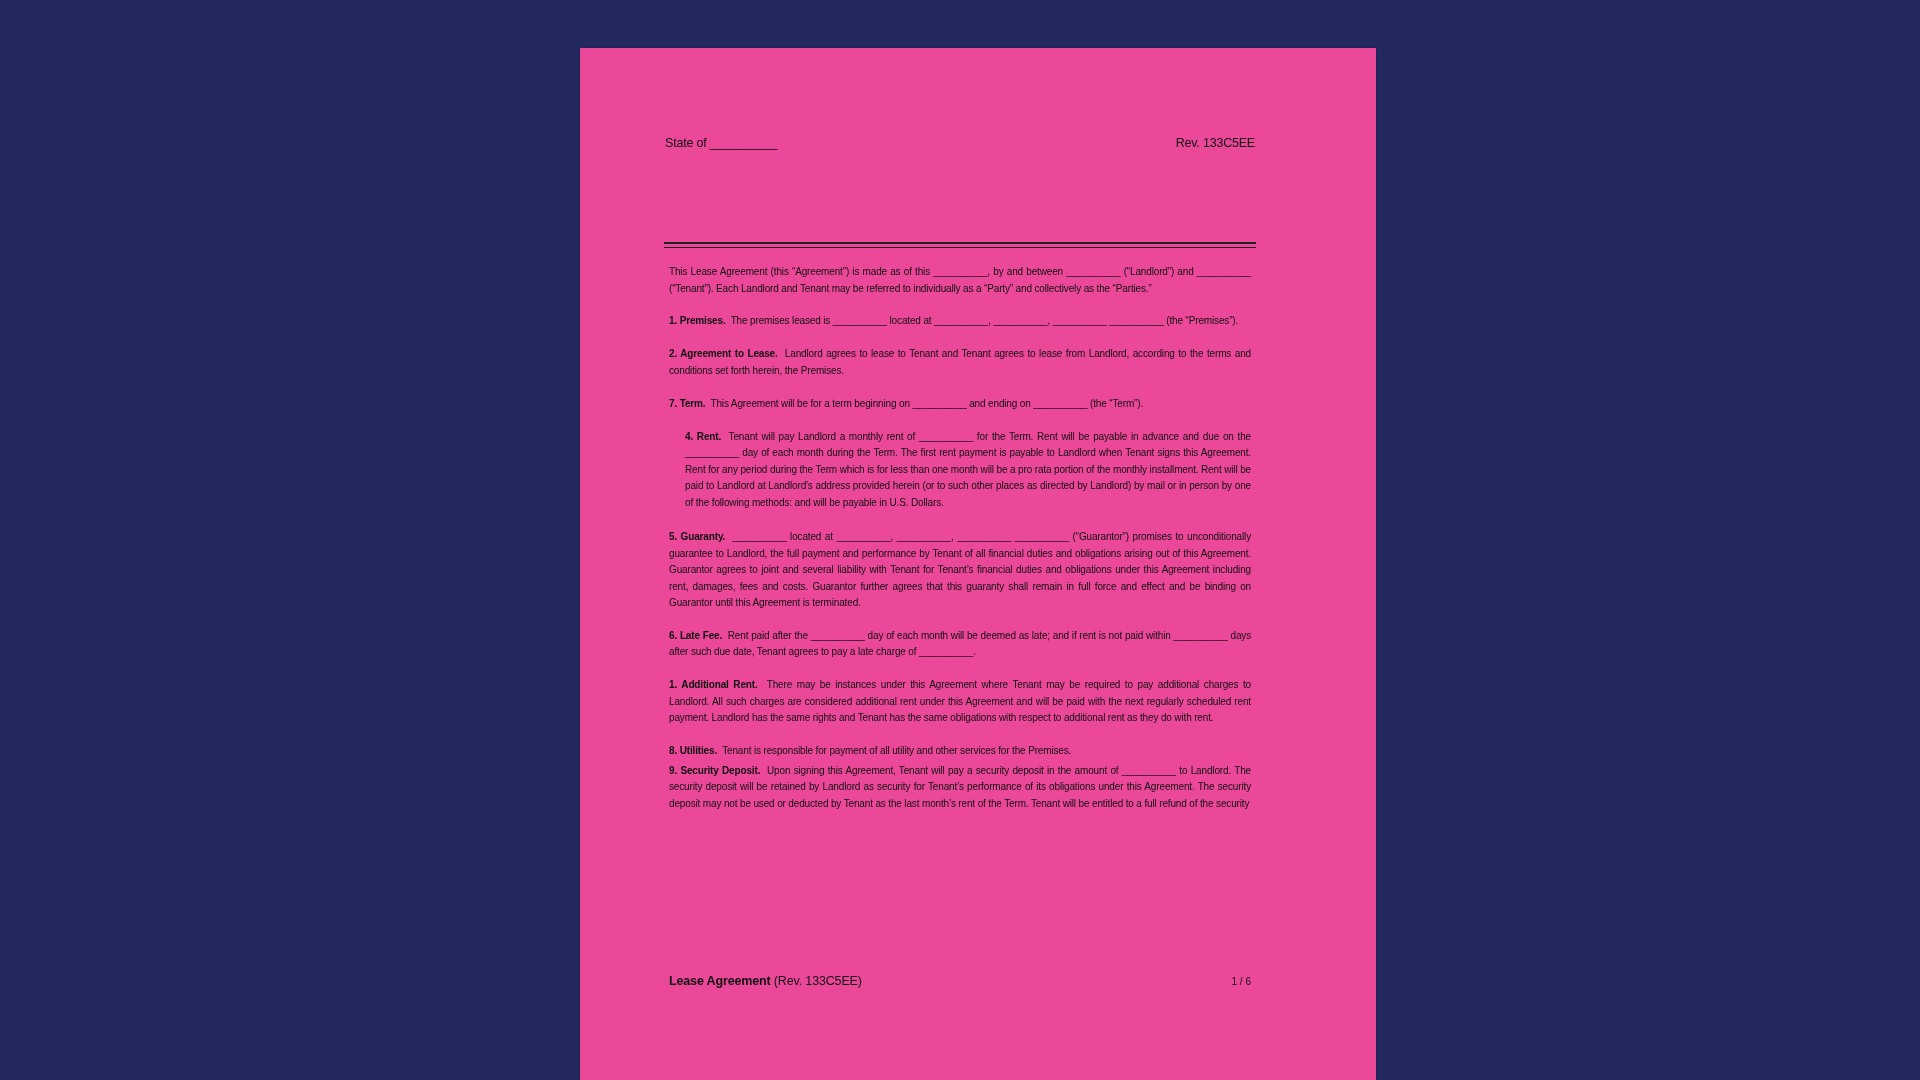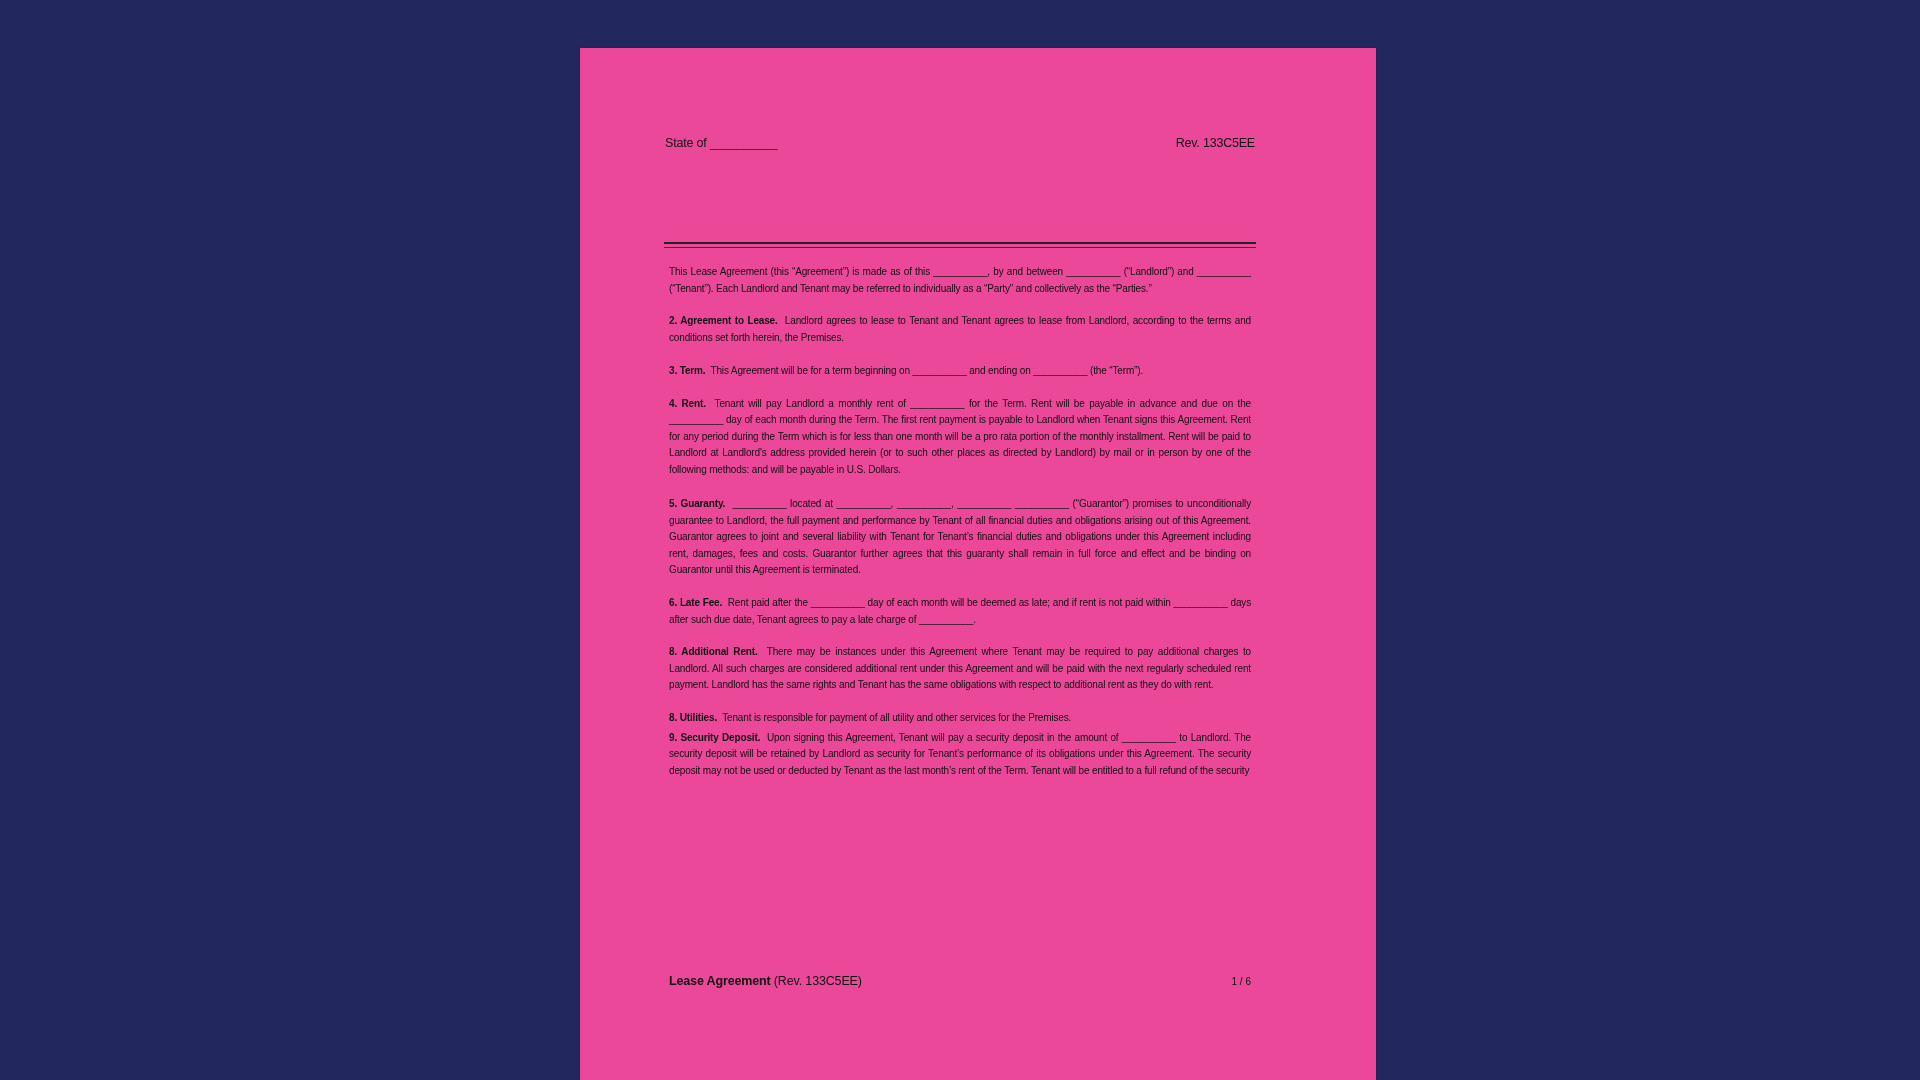--- a/index.html
+++ b/index.html
@@ -60,21 +60,21 @@
       top: 216px;
       width: 582px;
       font-size: 10px;
       line-height: 16.5px;
       text-align: justify;
       letter-spacing: -0.15px;
     }
     .para {
       margin: 0 0 16.4px 0;
     }
-    .para.p-rent { margin-bottom: 18px; }
+    .para.p-rent { margin-bottom: 18px; margin-left: 16px; }
     .para.p-util { margin-bottom: 3px; }
     .heading {
       font-weight: bold;
     }
     .footer {
       position: absolute;
       left: 89px;
       top: 926px;
       width: 582px;
       display: flex;
@@ -99,48 +99,52 @@
     <span>State of __________</span>
     <span>Rev. 133C5EE</span>
   </div>
 
 
   <div class="rule"></div>
 
   <div class="body">
     <p class="para">This Lease Agreement (this “Agreement”) is made as of this __________, by and between __________ (“Landlord”) and __________ (“Tenant”). Each Landlord and Tenant may be referred to individually as a “Party” and collectively as the “Parties.”</p>
 
+    <p class="para">
+      <span class="heading">1. Premises.</span>&nbsp;
+      <span>The premises leased is __________ located at __________, __________, __________ __________ (the “Premises”).</span>
+    </p>
 
     <p class="para">
       <span class="heading">2. Agreement to Lease.</span>&nbsp;
       <span>Landlord agrees to lease to Tenant and Tenant agrees to lease from Landlord, according to the terms and conditions set forth herein, the Premises.</span>
     </p>
 
     <p class="para">
-      <span class="heading">3. Term.</span>&nbsp;
+      <span class="heading">7. Term.</span>&nbsp;
       <span>This Agreement will be for a term beginning on __________ and ending on __________ (the “Term”).</span>
     </p>
 
     <p class="para p-rent">
       <span class="heading">4. Rent.</span>&nbsp;
       <span>Tenant will pay Landlord a monthly rent of __________ for the Term. Rent will be payable in advance and due on the __________ day of each month during the Term. The first rent payment is payable to Landlord when Tenant signs this Agreement. Rent for any period during the Term which is for less than one month will be a pro rata portion of the monthly installment. Rent will be paid to Landlord at Landlord's address provided herein (or to such other places as directed by Landlord) by mail or in person by one of the following methods: and will be payable in U.S. Dollars.</span>
     </p>
 
     <p class="para">
       <span class="heading">5. Guaranty.</span>&nbsp;
       <span>__________ located at __________, __________, __________ __________ (“Guarantor”) promises to unconditionally guarantee to Landlord, the full payment and performance by Tenant of all financial duties and obligations arising out of this Agreement. Guarantor agrees to joint and several liability with Tenant for Tenant’s financial duties and obligations under this Agreement including rent, damages, fees and costs. Guarantor further agrees that this guaranty shall remain in full force and effect and be binding on Guarantor until this Agreement is terminated.</span>
     </p>
 
     <p class="para">
       <span class="heading">6. Late Fee.</span>&nbsp;
       <span>Rent paid after the __________ day of each month will be deemed as late; and if rent is not paid within __________ days after such due date, Tenant agrees to pay a late charge of __________.</span>
     </p>
 
     <p class="para">
-      <span class="heading">8. Additional Rent.</span>&nbsp;
+      <span class="heading">1. Additional Rent.</span>&nbsp;
       <span>There may be instances under this Agreement where Tenant may be required to pay additional charges to Landlord. All such charges are considered additional rent under this Agreement and will be paid with the next regularly scheduled rent payment.  Landlord has the same rights and Tenant has the same obligations with respect to additional rent as they do with rent.</span>
     </p>
 
     <p class="para p-util">
       <span class="heading">8. Utilities.</span>&nbsp;
       <span>Tenant is responsible for payment of all utility and other services for the Premises.</span>
     </p>
 
     <p class="para">
       <span class="heading">9. Security Deposit.</span>&nbsp;

